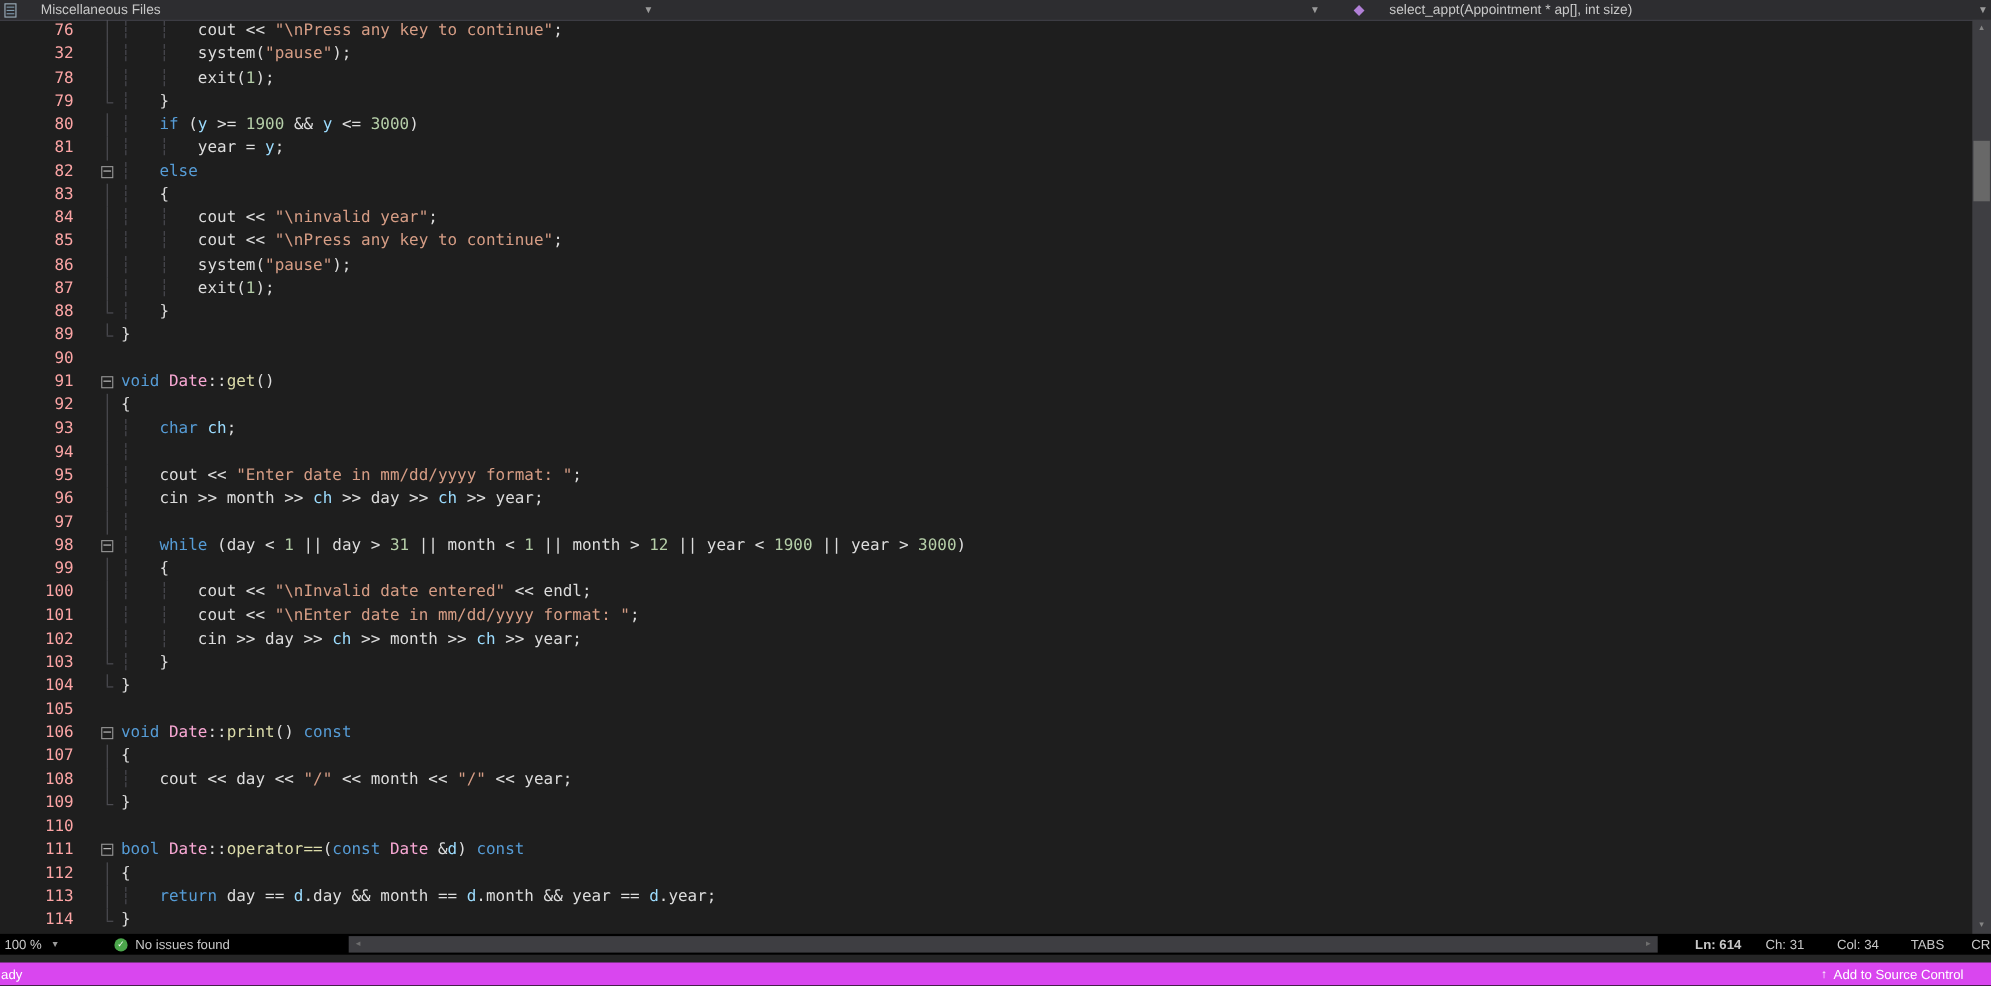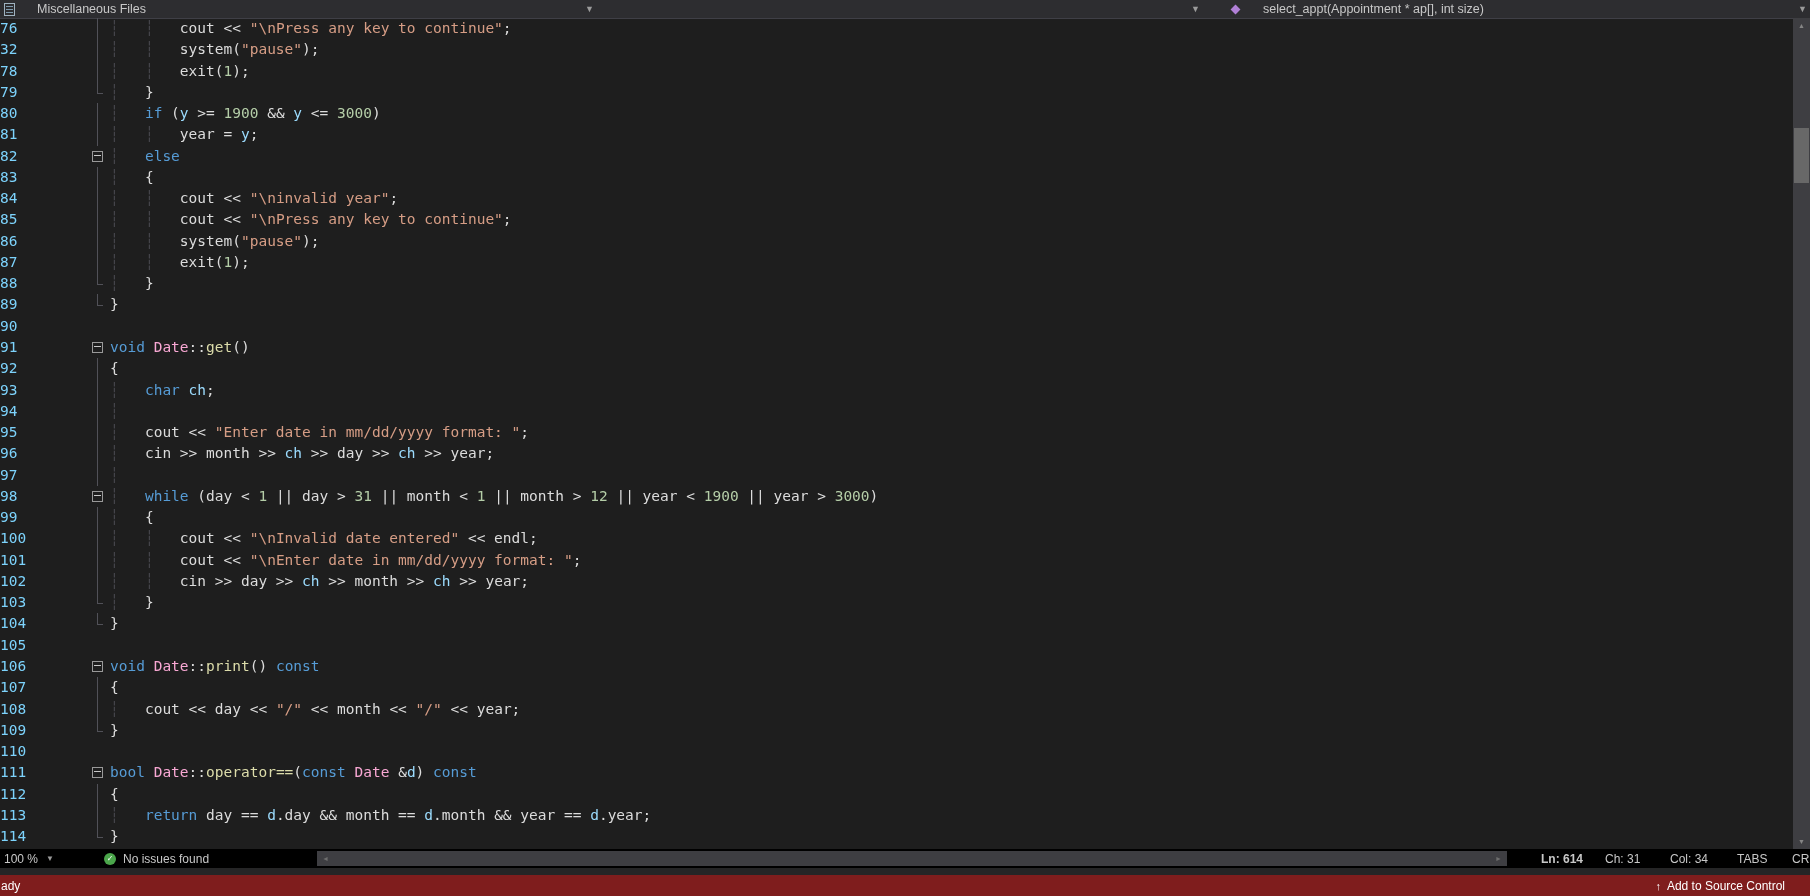--- a/index.html
+++ b/index.html
@@ -16,21 +16,21 @@
   .nav-chevron{position:absolute;top:0;height:18px;display:flex;align-items:center;color:#9B9B9B;font-size:9px;}
   .chev-1{left:585px;} .chev-2{left:1191px;} .chev-3{right:3px;}
   .file-icon{display:inline-block;width:9px;height:11px;border:1px solid #9FB2BF;background:#2D2D30;position:relative;}
   .file-icon::after{content:"";position:absolute;left:1px;right:1px;top:2px;height:1px;background:#7E9AAD;box-shadow:0 3px 0 #7E9AAD,0 6px 0 #7E9AAD;}
   .method-icon{display:inline-block;width:7px;height:7px;background:#B180D7;transform:rotate(45deg);margin:0 2px;}
 
   
   .editor{position:absolute;top:18px;left:0;right:17px;height:831px;overflow:hidden;
           font-family:"DejaVu Sans Mono","Liberation Mono",monospace;font-size:14.5px;}
   .line{display:flex;height:21.28px;line-height:21.28px;white-space:pre;}
-  .num{width:84px;box-sizing:border-box;padding-right:17px;text-align:left;color:#7dd3fc;flex:none;}
+  .num{width:84px;box-sizing:border-box;padding-right:17px;text-align:right;color:#fca5a5;flex:none;}
   .fold{width:26px;flex:none;position:relative;}
   .fl{position:absolute;left:13px;top:0;height:100%;width:1px;background:#515158;}
   .fe{position:absolute;left:13px;top:0;height:11px;width:1px;background:#515158;}
   .fe::after{content:"";position:absolute;top:11px;left:0;width:6px;height:1px;background:#515158;}
   .fb{position:absolute;left:8px;top:5px;width:9px;height:9px;border:1px solid #999;background:#1E1E1E;}
   .fb::after{content:"";position:absolute;left:1px;right:1px;top:3px;height:1px;background:#C8C8C8;}
   .code{white-space:pre;color:#DCDCDC;}
   .tk-k{color:#569CD6;} .tk-t{color:#f9a8d4;} .tk-f{color:#DCDCAA;}
   .tk-s{color:#D69D85;} .tk-n{color:#B5CEA8;} .tk-v{color:#9CDCFE;}
   .tk-p{color:#DCDCDC;} .tk-g{color:#47474E;}
@@ -53,21 +53,21 @@
               display:flex;align-items:center;justify-content:center;}
   .hscroll{left:317px;width:1190px;background:#3E3E42;top:2px;height:15px;position:absolute;}
   .hs-arrow{position:absolute;top:0;height:15px;width:17px;color:#6E6E6E;font-size:7px;
             display:flex;align-items:center;justify-content:center;}
   .hs-left{left:0;} .hs-right{right:0;}
   .pos-ln{left:1541px;font-weight:bold;} .pos-ch{left:1605px;} .pos-col{left:1670px;}
   .pos-tabs{left:1737px;} .pos-eol{left:1792px;}
 
   
   .footgap{position:absolute;top:868px;left:0;right:0;height:7px;background:#252526;}
-  .bluebar{position:absolute;top:875px;left:0;right:0;height:22px;background:#7f1d1d;color:#FFFFFF;font-size:12px;}
+  .bluebar{position:absolute;top:875px;left:0;right:0;height:22px;background:#d946ef;color:#FFFFFF;font-size:12px;}
   .bb-left{position:absolute;left:0;top:0;height:21px;display:flex;align-items:center;padding-left:1px;}
   .bb-right{position:absolute;right:25px;top:0;height:21px;display:flex;align-items:center;gap:6px;}
   .up-arrow{font-size:11px;}
 </style>
 </head>
 <body>
 
 <div class="screen">
 
   <div class="navbar">

